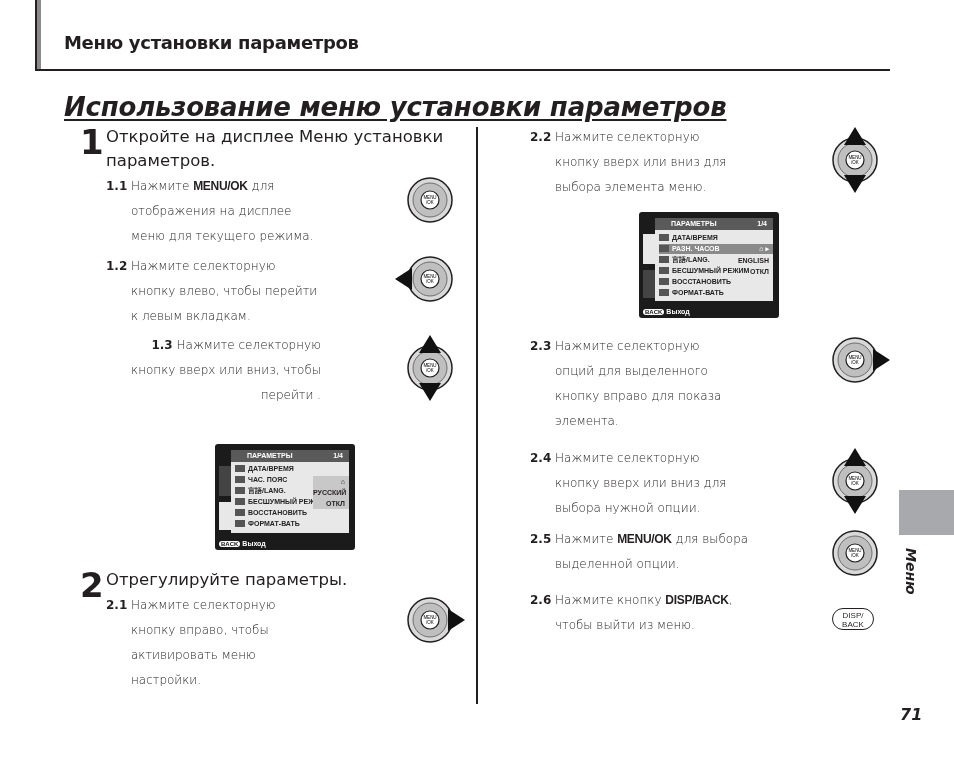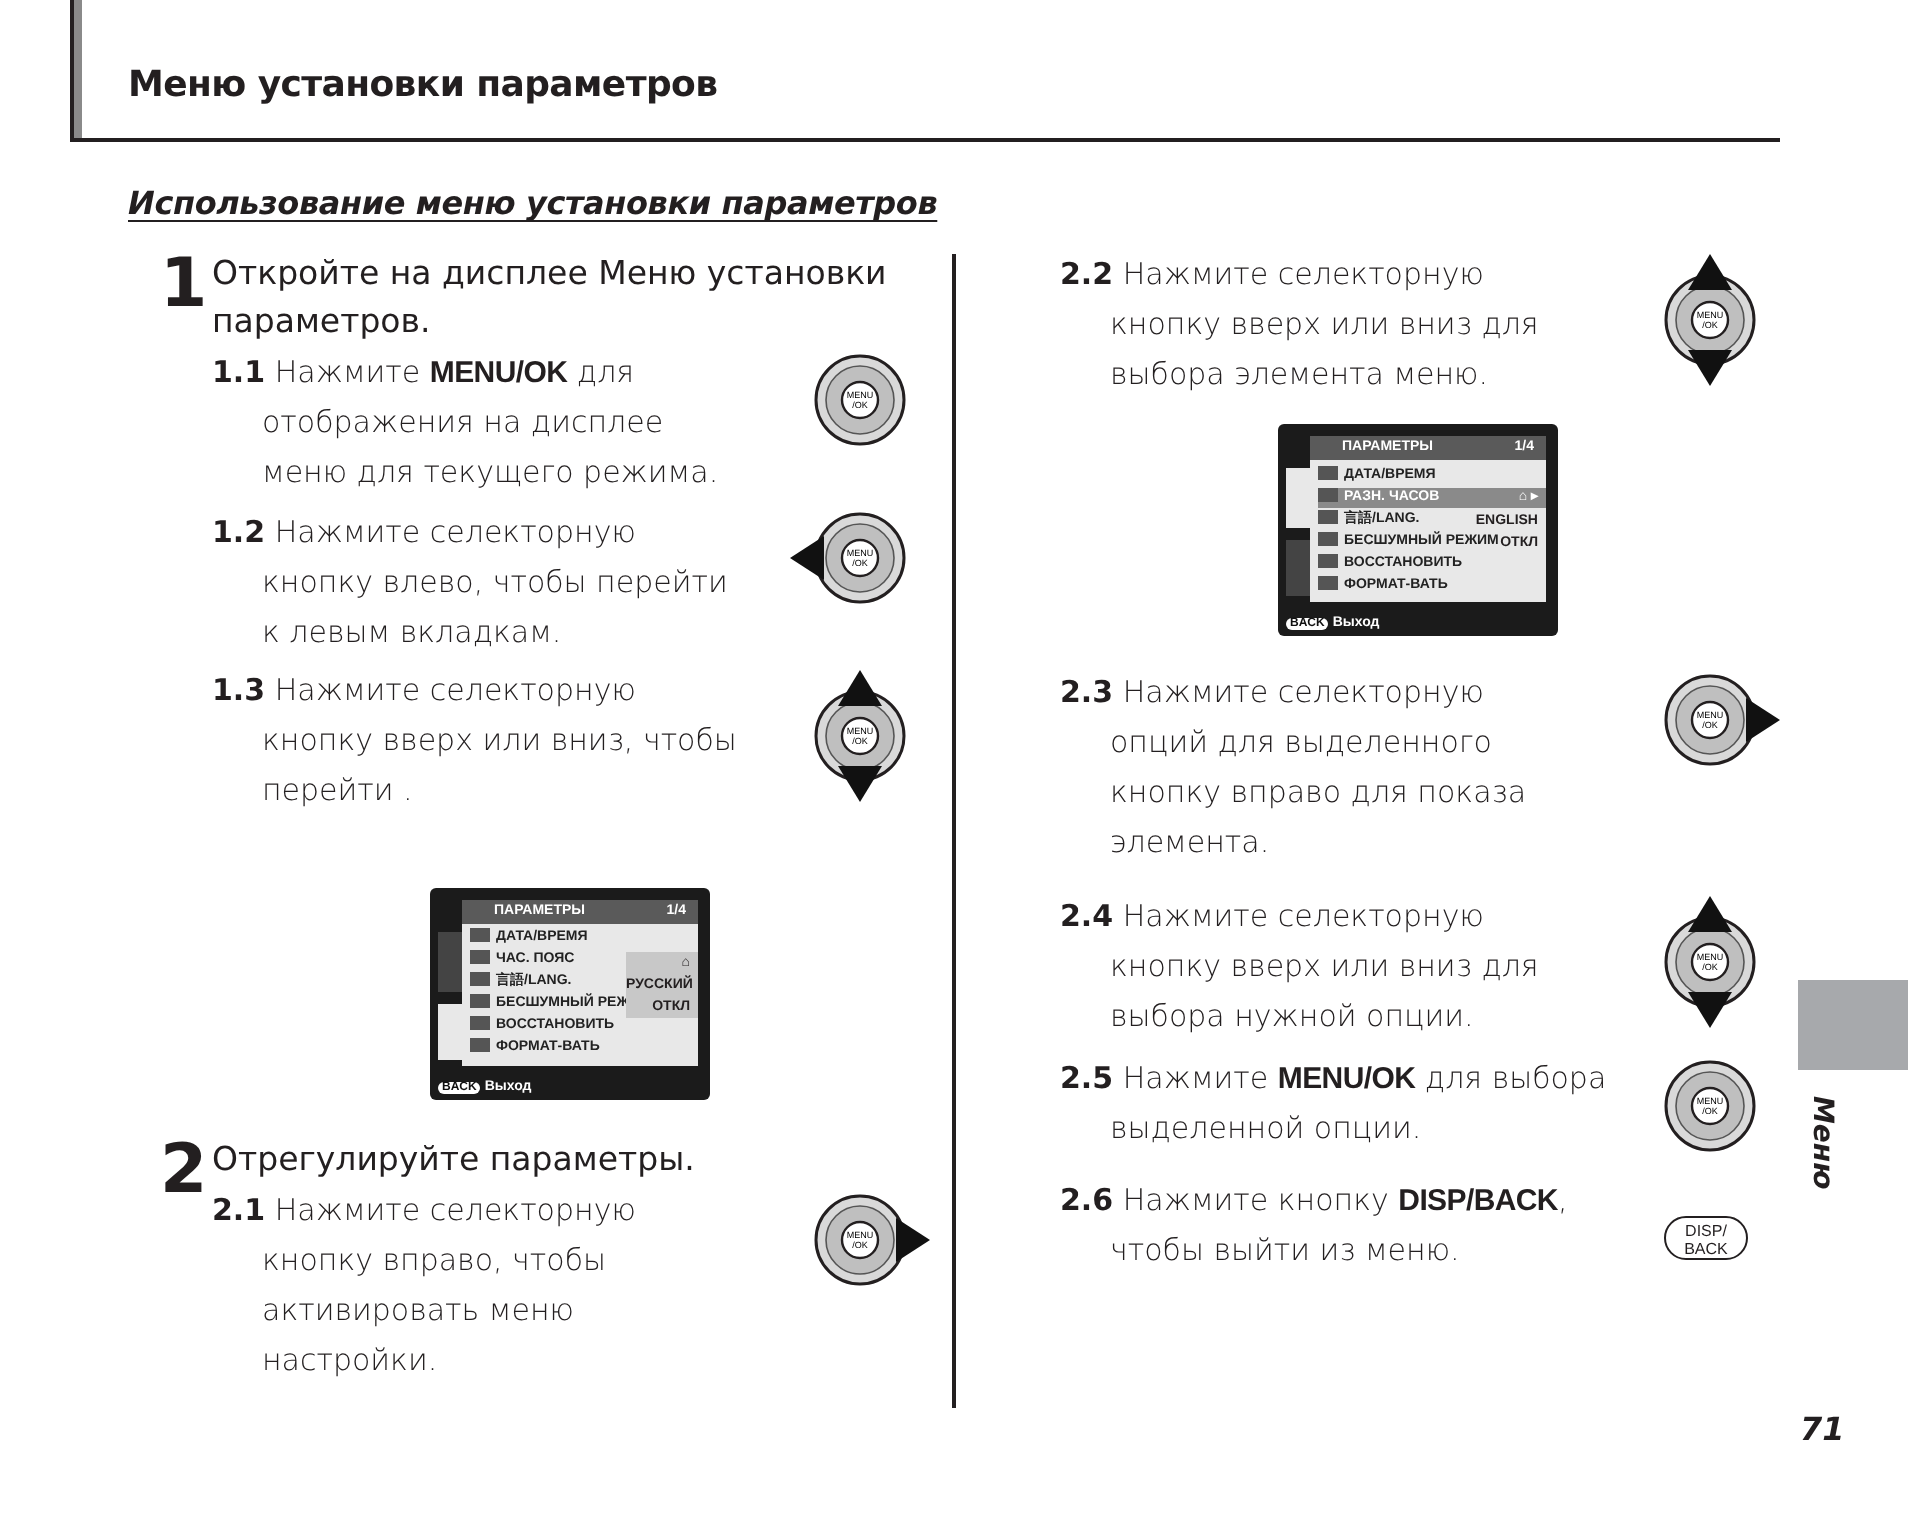--- a/index.html
+++ b/index.html
@@ -4,28 +4,28 @@
 <style>
   html, body { margin: 0; padding: 0; background: #ffffff; }
   body { width: 954px; height: 757px; position: relative; overflow: hidden;
          font-family: "DejaVu Sans", "Liberation Sans", sans-serif; color: #231f20; }
 
   .top-bar { position: absolute; left: 35px; top: 0; width: 6px; height: 71px; background: #8a8a8a; }
   .top-rule-left { position: absolute; left: 35px; top: 0; width: 2px; height: 71px; background: #231f20; }
   .top-rule { position: absolute; left: 35px; top: 69px; width: 855px; height: 2px; background: #231f20; }
   .page-title { position: absolute; left: 64px; top: 32px; font-size: 18px; font-weight: bold; letter-spacing: -0.3px; }
 
-  .section-title { position: absolute; left: 64px; top: 92px; font-size: 16px; font-weight: bold; font-style: italic;
+  .section-title { position: absolute; left: 64px; top: 92px; font-size: 26px; font-weight: bold; font-style: italic;
                    text-decoration: underline; text-underline-offset: 3px; letter-spacing: -0.2px; }
 
   .col-divider { position: absolute; left: 476px; top: 127px; width: 2px; height: 577px; background: #231f20; }
 
   .step-num { position: absolute; font-size: 34px; font-weight: bold; line-height: 1; }
   .step-text { position: absolute; font-size: 16.5px; line-height: 24px; }
-  .sub { position: absolute; font-size: 15px; line-height: 25px; font-weight: 300; }
+  .sub { position: absolute; font-size: 12px; line-height: 25px; font-weight: 300; }
   .sub .num { font-weight: bold; }
   .sub .kw { font-weight: bold; font-family: "Liberation Sans", sans-serif; letter-spacing: -0.3px; }
   .indent { display: block; padding-left: 25px; }
 
   .dial { position: absolute; width: 46px; height: 46px; }
   .dial svg { width: 100%; height: 100%; overflow: visible; }
 
   .screen { position: absolute; background: #1b1b1b; border-radius: 3px; font-family: "Liberation Sans", sans-serif; }
   .screen .hdr { position: absolute; left: 16px; top: 6px; right: 6px; height: 12px; background: #5a5a5a; color: #fff;
                  font-size: 7px; font-weight: bold; line-height: 12px; padding-left: 16px; }
@@ -76,21 +76,21 @@
   <span class="indent">меню для текущего режима.</span>
 </div>
 
 <div class="sub" style="left:106px;top:254px;">
   <span class="num">1.2</span>
   <span>Нажмите селекторную</span>
   <span class="indent">кнопку влево, чтобы перейти</span>
   <span class="indent">к левым вкладкам.</span>
 </div>
 
-<div class="sub" style="left:106px;top:333px;">
+<div class="sub" style="left:106px;top:333px;text-align:right;">
   <span class="num">1.3</span>
   <span>Нажмите селекторную</span>
   <span class="indent">кнопку вверх или вниз, чтобы</span>
   <span class="indent">перейти    .</span>
 </div>
 
 <div class="dial" style="left:407px;top:177px;">
   <svg viewBox="0 0 46 46">
       <circle cx="23" cy="23" r="22" fill="#d9d9d9" stroke="#231f20" stroke-width="1.5"></circle>
       <circle cx="23" cy="23" r="17" fill="#bfbfbf" stroke="#555" stroke-width="0.8"></circle>

